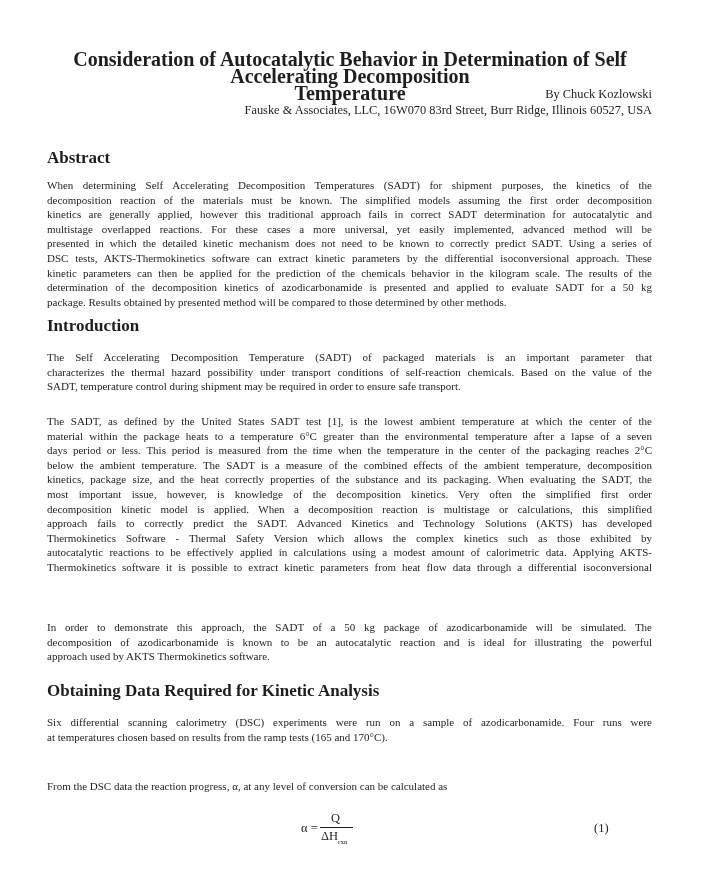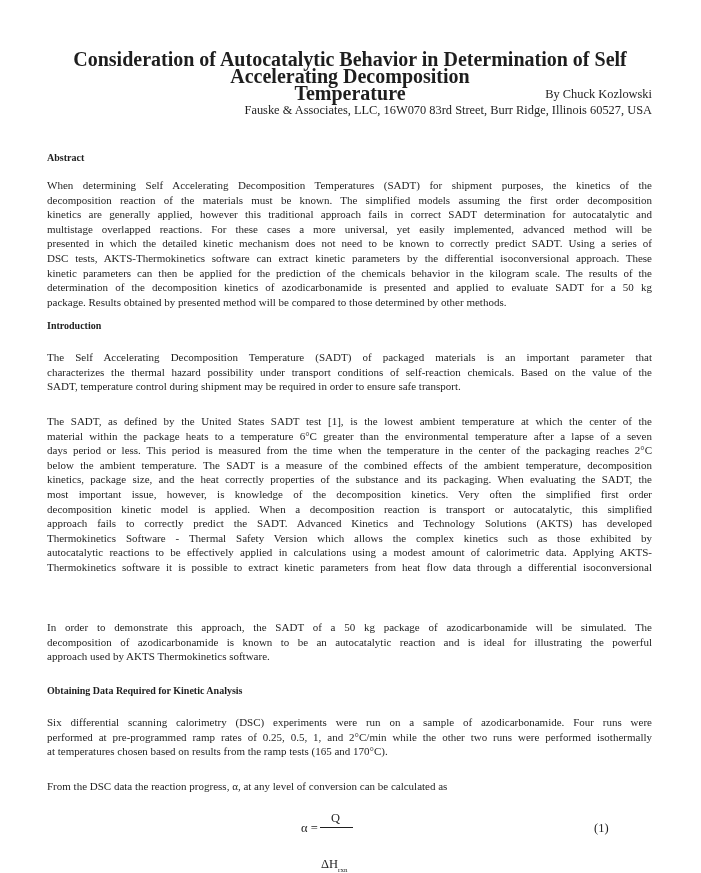--- a/index.html
+++ b/index.html
@@ -2,21 +2,21 @@
 <html><head>
 <meta charset="utf-8">
 <style>
   html, body { margin: 0; padding: 0; background: #ffffff; }
   body { width: 701px; height: 873px; position: relative; overflow: hidden;
          font-family: "Liberation Serif", "DejaVu Serif", serif; color: #1e1e1e; }
   .blk { position: absolute; left: 47px; width: 605px; }
   .center { text-align: center; }
   .title { font-weight: bold; font-size: 20px; line-height: 17px; left: 60px; width: 580px; }
   .author { font-size: 12.4px; line-height: 16px; }
-  .heading { font-weight: bold; font-size: 10px; line-height: 15px; }
+  .heading { font-weight: bold; font-size: 17px; line-height: 15px; }
   .para { font-size: 11px; line-height: 14.6px; text-align: justify; text-align-last: left; }
   .para span { display: block; text-align: justify; text-align-last: justify; }
   .para span.last { text-align-last: left; }
   .eq { position: absolute; font-size: 12.5px; }
   .frac-line { position: absolute; height: 1px; background: #1e1e1e; }
   sub.small { font-size: 7px; }
 </style>
 </head>
 <body>
 
@@ -48,41 +48,40 @@
   <span>characterizes the thermal hazard possibility under transport conditions of self-reaction chemicals.  Based on the value of the</span>
   <span class="last">SADT, temperature control during shipment may be required in order to ensure safe transport.</span>
 </div>
 <div class="blk para" style="top:414px;">
   <span>The SADT, as defined by the United States SADT test [1], is the lowest ambient temperature at which the center of the</span>
   <span>material within the package heats to a temperature 6°C greater than the environmental temperature after a lapse of a seven</span>
   <span>days period or less. This period is measured from the time when the temperature in the center of the packaging reaches 2°C</span>
   <span>below the ambient temperature. The SADT is a measure of the combined effects of the ambient temperature, decomposition</span>
   <span>kinetics, package size, and the heat correctly properties of the substance and its packaging. When evaluating the SADT, the</span>
   <span>most important issue, however, is knowledge of the decomposition kinetics. Very often the simplified first order</span>
-  <span>decomposition kinetic model is applied. When a decomposition reaction is transport or autocatalytic, this simplified</span>
+  <span>decomposition kinetic model is applied. When a decomposition reaction is multistage or calculations, this simplified</span>
   <span>approach fails to correctly predict the SADT. Advanced Kinetics and Technology Solutions (AKTS) has developed</span>
   <span>Thermokinetics Software - Thermal Safety Version which allows the complex kinetics such as those exhibited by</span>
   <span>autocatalytic reactions to be effectively applied in calculations using a modest amount of calorimetric data. Applying AKTS-</span>
   <span>Thermokinetics software it is possible to extract kinetic parameters from heat flow data through a differential isoconversional</span>
 </div>
 <div class="blk para" style="top:620px;">
   <span>In order to demonstrate this approach, the SADT of a 50 kg package of azodicarbonamide will be simulated. The</span>
   <span>decomposition of azodicarbonamide is known to be an autocatalytic reaction and is ideal for illustrating the powerful</span>
   <span class="last">approach used by AKTS Thermokinetics software.</span>
 </div>
 
 <div class="blk heading" style="top:683px;">Obtaining Data Required for Kinetic Analysis</div>
 <div class="blk para" style="top:715px;">
   <span>Six differential scanning calorimetry (DSC) experiments were run on a sample of azodicarbonamide. Four runs were</span>
-  <span>performed at pre-programmed ramp rates of 0.25, 0.5, 1, and 2°C/min while the other two runs were performed isothermally</span>
   <span class="last">at temperatures chosen based on results from the ramp tests (165 and 170°C).</span>
 </div>
 <div class="blk para" style="top:779px;">
   <span class="last">From the DSC data the reaction progress, α, at any level of conversion can be calculated as</span>
 </div>
 
 <div>
   <span class="eq" style="left:301px; top:821px;">α =</span>
   <span class="eq" style="left:331px; top:811px;">Q</span>
   <div class="frac-line" style="left:320px; top:827px; width:33px;"></div>
-  <span class="eq" style="left:321px; top:829px;margin-top:28px;"><span>ΔH</span><sub class="small">rxn</sub></span>
+  <span class="eq" style="left:321px; top:829px;"><span>ΔH</span><sub class="small">rxn</sub></span>
   <span class="eq" style="left:594px; top:821px;">(1)</span>
 </div>
 
 </body></html>

